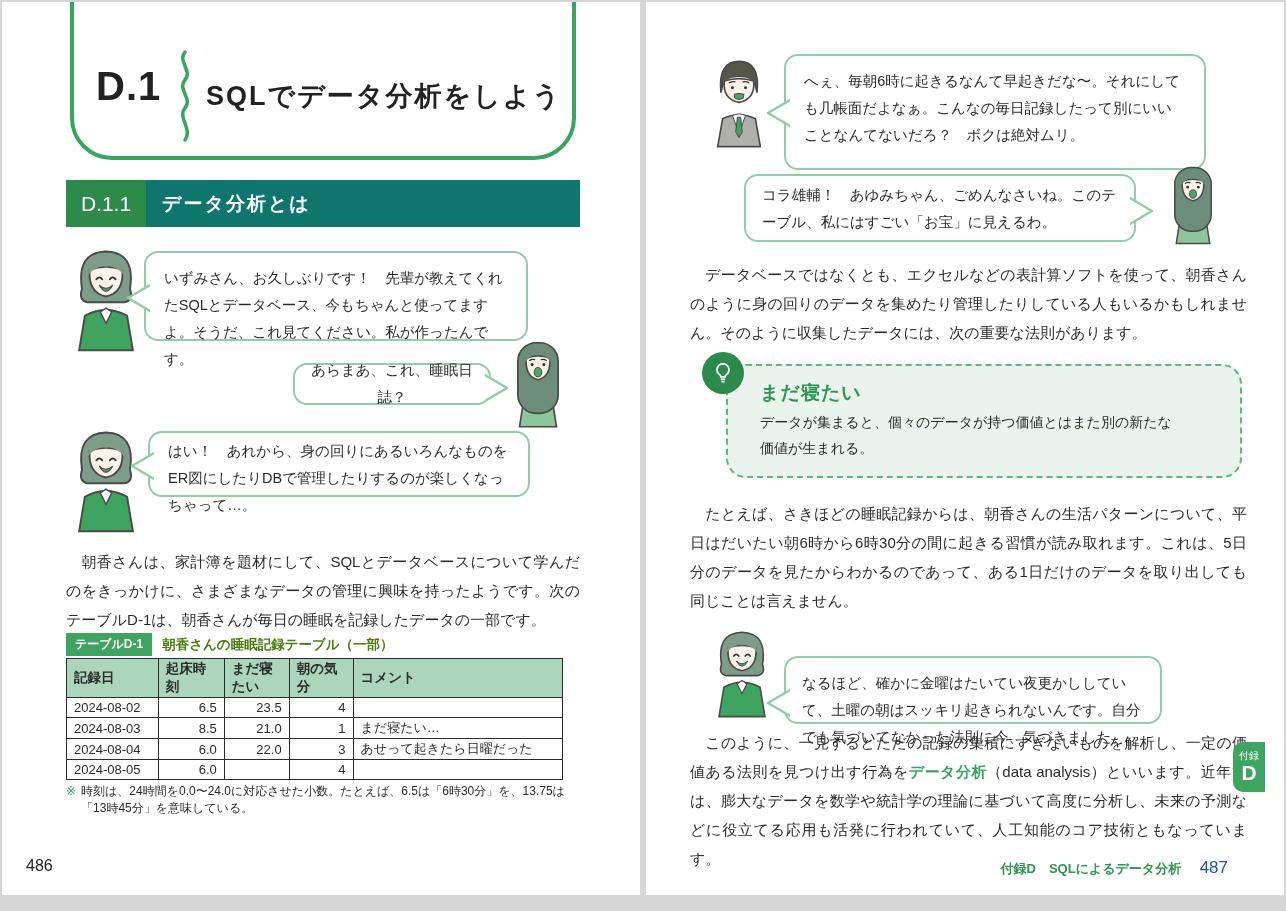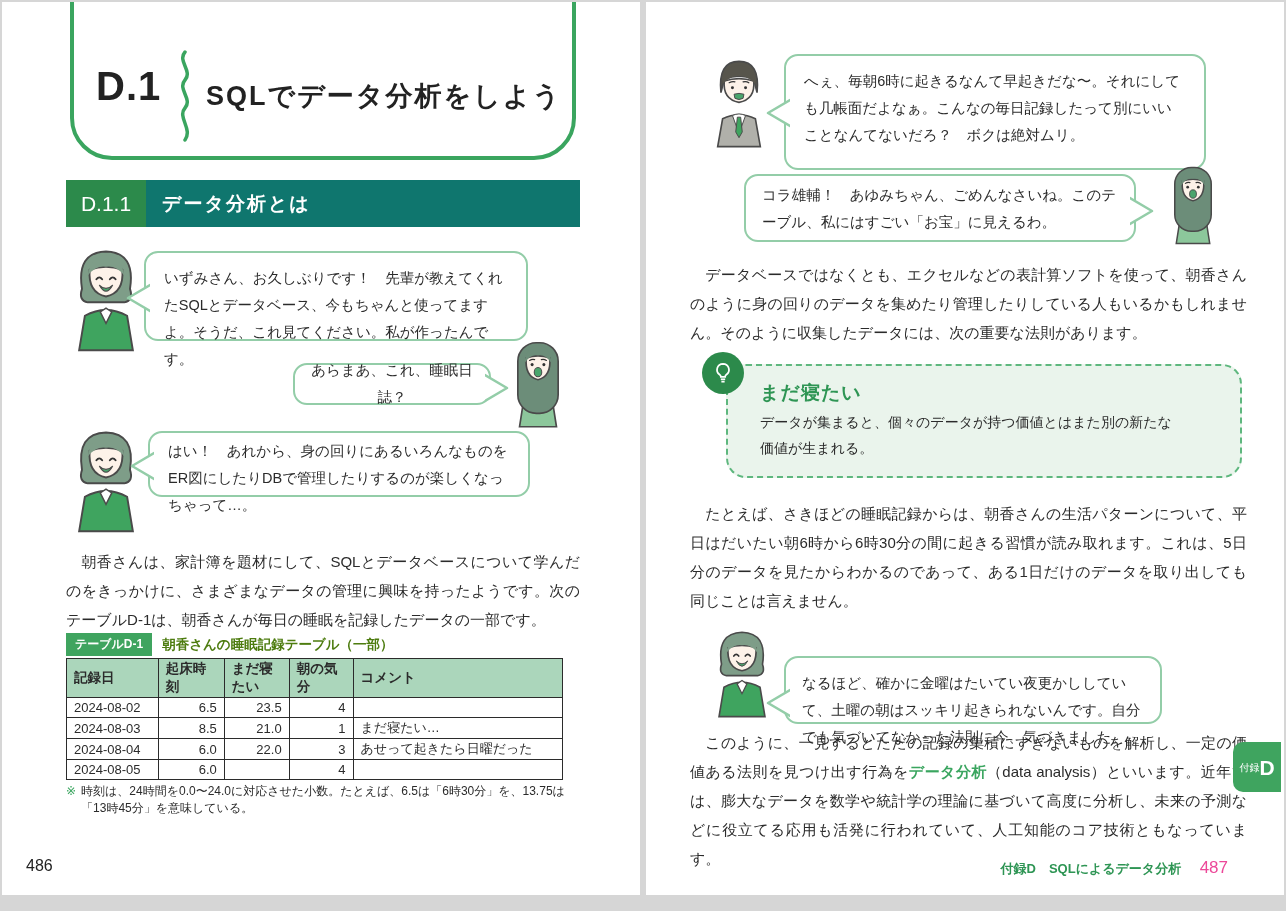--- a/index.html
+++ b/index.html
@@ -58,27 +58,27 @@
 
   
   .callout{position:absolute;left:80px;top:362px;width:516px;height:114px;background:#eaf4ec;
     border:2px dashed #5eb77e;border-radius:20px;box-sizing:border-box;}
   .callout-bulb{position:absolute;left:56px;top:350px;width:42px;height:42px;border-radius:50%;
     background:#2c8a4b;display:flex;align-items:center;justify-content:center;}
   .callout-title{position:absolute;left:114px;top:378px;font-size:19px;font-weight:700;color:#2e9554;letter-spacing:1px;}
   .callout-body{position:absolute;left:114px;top:407px;width:424px;font-size:14px;line-height:26px;}
 
   
-  .side-tab{position:absolute;left:587px;top:740px;width:48px;height:50px;background:#3fa45f;
-    border-radius:10px 0 0 10px;color:#fff;display:flex;flex-direction:row;align-items:center;justify-content:center;}
+  .side-tab{position:absolute;left:587px;top:740px;width:32px;height:50px;background:#3fa45f;
+    border-radius:10px 0 0 10px;color:#fff;display:flex;flex-direction:column;align-items:center;justify-content:center;}
   .side-tab .small{font-size:10px;line-height:11px;}
   .side-tab .big{font-size:21px;font-weight:700;line-height:23px;}
   .footer-right{position:absolute;left:280px;top:856px;width:302px;text-align:right;white-space:nowrap;}
   .footer-label{color:#2e9554;font-weight:700;font-size:13px;}
-  .footer-num{color:#ec4899;font-size:17px;font-weight:500;margin-left:14px;}
+  .footer-num{color:#1d4ed8;font-size:17px;font-weight:500;margin-left:14px;}
 </style>
 </head>
 <body>
 
 <svg width="0" height="0" style="position:absolute">
   <defs>
     <g id="c-asaka">
       <path d="M22,112 L28,76 Q50,64 72,76 L78,112 Z" fill="#3fa45f" stroke="#4a4a4a" stroke-width="2"></path>
       <path d="M44,72 L50,84 L56,72 L50,68 Z" fill="#fff" stroke="#4a4a4a" stroke-width="1.5"></path>
       <path d="M25,48 Q19,10 50,9 Q81,10 75,48 Q79,60 69,62 L31,62 Q21,60 25,48 Z" fill="#7e9d88" stroke="#4a4a4a" stroke-width="2"></path>

